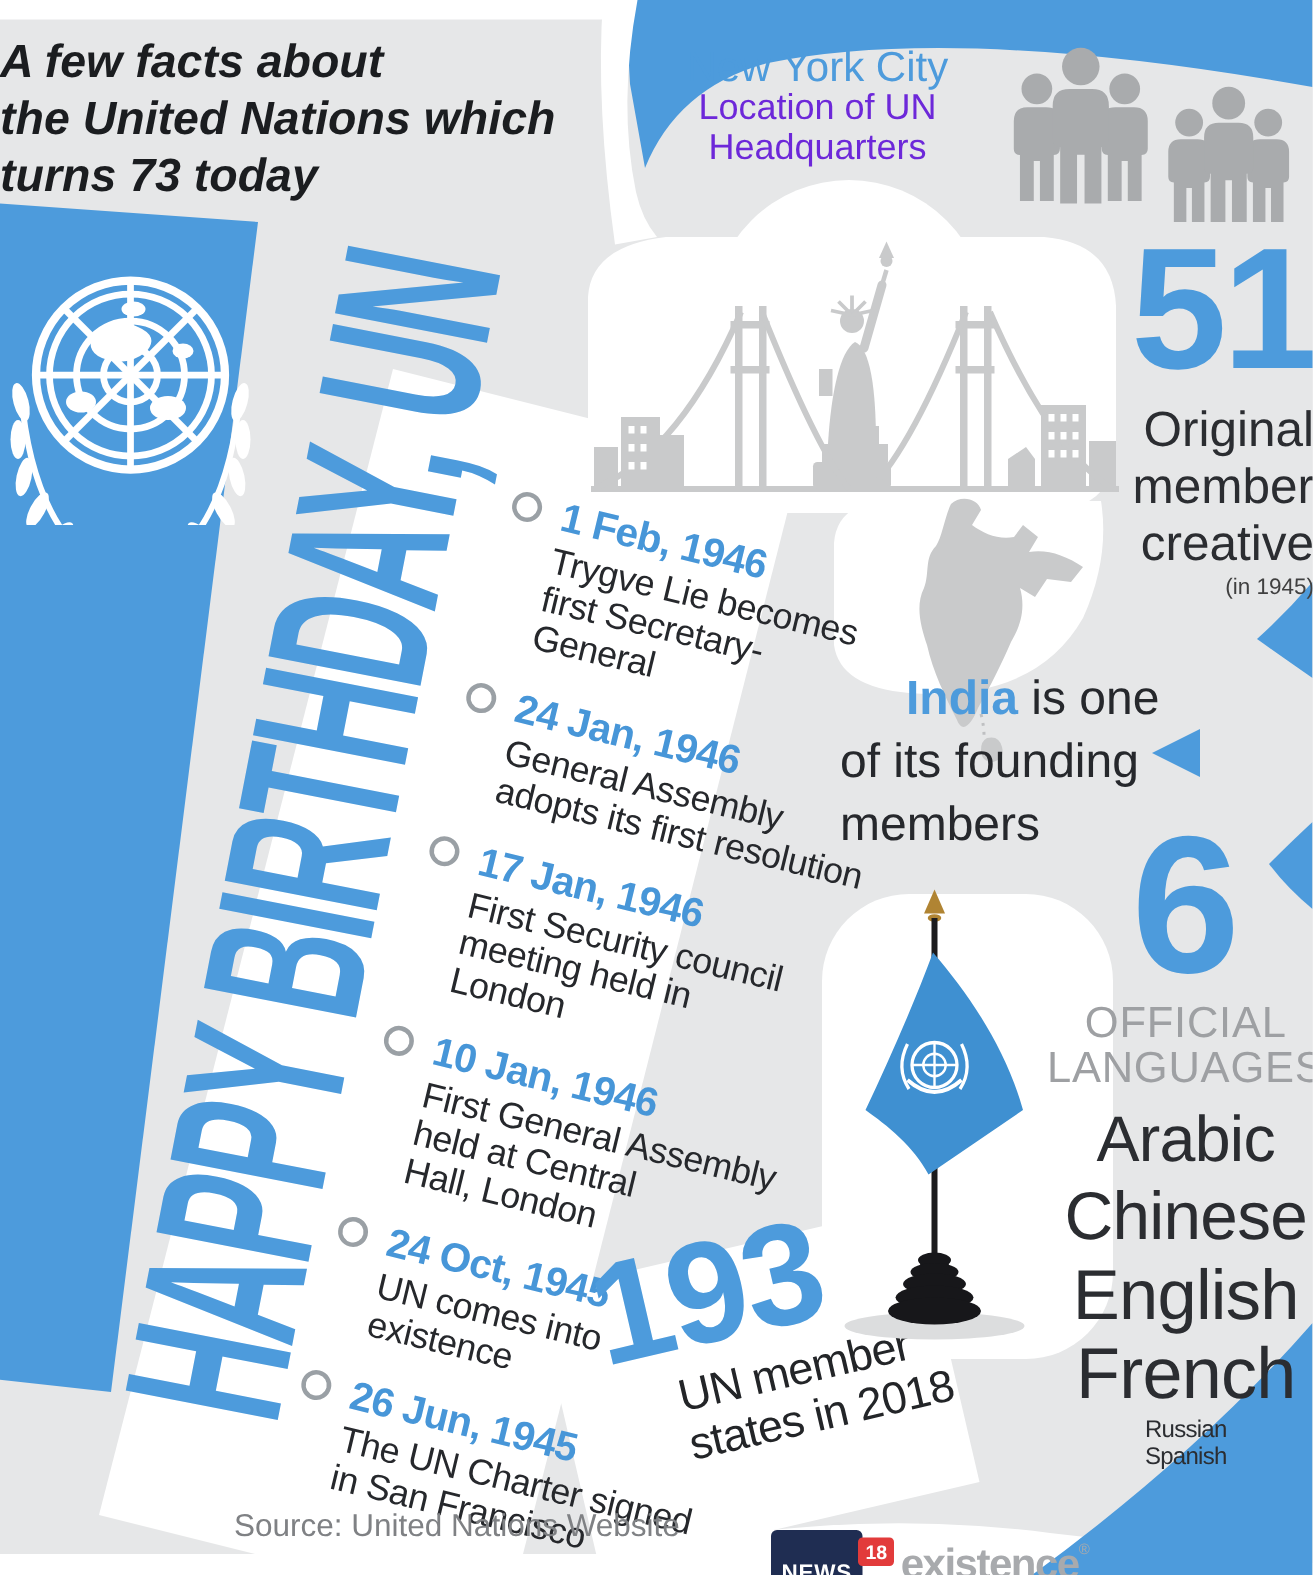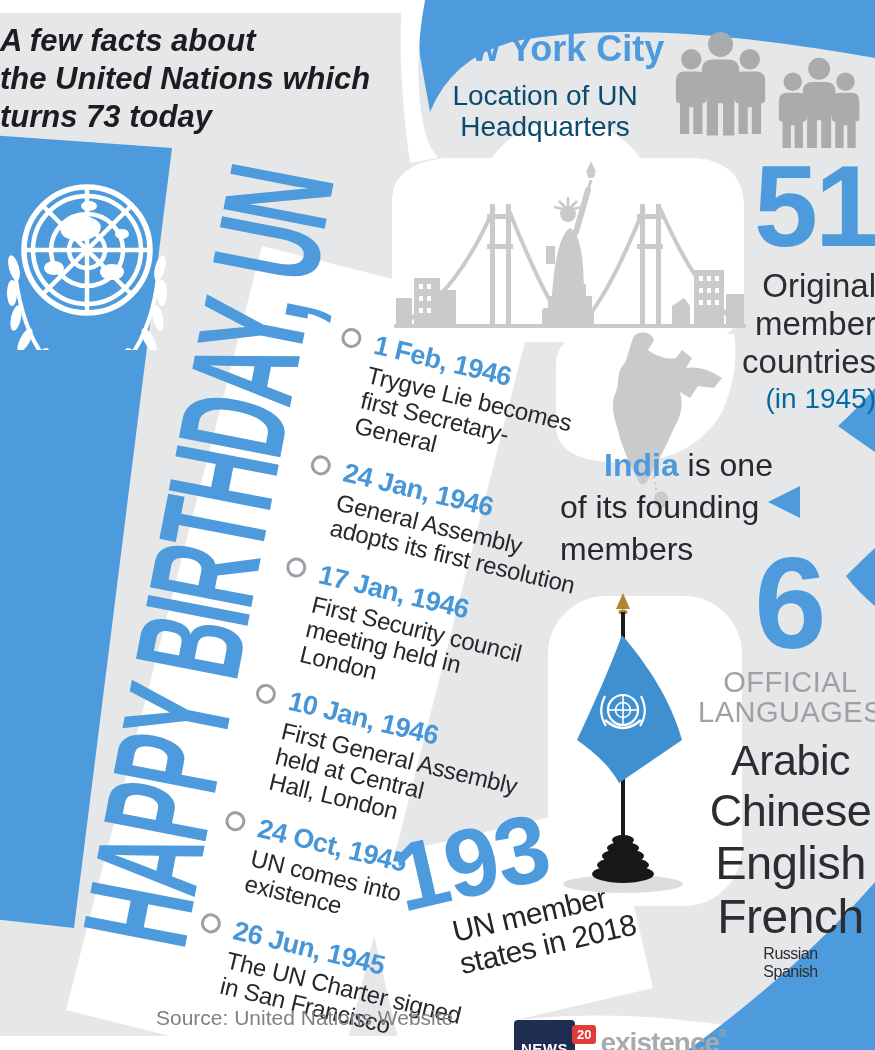--- a/index.html
+++ b/index.html
@@ -18,27 +18,27 @@
   .wht{fill:#fff;} .wht-s{stroke:#fff;fill:none;}
 
   .header-title{left:0;top:22px;width:448px;text-align:left;
     font-size:31px;line-height:1.22;font-style:italic;font-weight:bold;color:#1b1d20;}
 
   .banner{left:-515px;top:488px;width:1440px;text-align:center;white-space:nowrap;
     font-size:150px;font-weight:bold;letter-spacing:-5px;color:var(--accent);
     transform:rotate(-79deg) scaleX(0.52);transform-origin:center center;}
 
   .location{left:410px;top:30px;width:270px;text-align:center;}
-  .location .city{font-size:36px;font-weight:bold;color:var(--accent);line-height:1.05;}
-  .location .sub{font-size:28px;color:#0c4a6e;line-height:1.12;margin-top:12px;}
+  .location .city{font-size:28px;font-weight:normal;color:var(--accent);line-height:1.05;}
+  .location .sub{font-size:24px;color:#6d28d9;line-height:1.12;margin-top:0;}
 
   .founding{left:716px;top:152px;width:160px;text-align:right;}
   .founding .num{font-size:115px;line-height:0.95;font-weight:bold;color:var(--accent);letter-spacing:-3px;}
   .founding .lbl{font-size:33px;line-height:1.15;color:#2b2d31;margin-top:6px;}
-  .founding .note{font-size:28px;color:#0369a1;margin-top:2px;}
+  .founding .note{font-size:15px;color:#404040;margin-top:2px;}
 
   .india-text{left:560px;top:444px;width:250px;font-size:32px;line-height:1.32;color:#26282c;}
   .india-text .hl{font-weight:bold;color:var(--accent);margin-left:44px;}
 
   .timeline{left:378px;top:330px;width:340px;transform:rotate(13.5deg);transform-origin:0 0;}
   .t-item{position:relative;margin-bottom:20px;width:330px;}
   .t-bullet{position:absolute;left:-34px;top:4px;width:14px;height:14px;border:3px solid #9aa0a5;
     border-radius:50%;background:#fff;}
   .t-date{font-size:27px;font-weight:bold;color:#4796d8;letter-spacing:-0.5px;}
   .t-text{font-size:24px;line-height:1.08;color:#26282c;letter-spacing:-0.3px;margin-top:2px;}
@@ -233,21 +233,21 @@
       <rect x="305" y="150" width="4" height="5"></rect>
         <rect x="313" y="150" width="4" height="5"></rect>
         <rect x="321" y="150" width="4" height="5"></rect>
     </g>
   </svg>
 
   <div class="abs founding">
     <div class="num">51</div>
     <div class="lbl pre">Original
 member
-countries</div>
+creative</div>
     <div class="note">(in 1945)</div>
   </div>
 
   <svg class="abs" style="left:582px;top:330px;" width="170" height="180" viewBox="0 0 170 180">
     <path class="sil" d="M52,6 C58,0 70,2 72,10 L66,20 C74,26 84,30 94,28 L100,20 L110,28 L104,38 C116,36 128,40 140,48 L132,58 L116,56 L108,68 L98,62 C102,76 98,88 92,98 C86,112 78,128 70,142 C66,152 60,160 56,150 C48,134 40,118 36,100 C32,88 28,74 34,62 C38,52 34,42 42,34 C46,28 48,14 52,6 Z"></path>
     <path d="M72,146 Q74,154 74,160" stroke="#bfc0c2" stroke-width="2" stroke-dasharray="2,4" fill="none"></path>
     <path class="sil" d="M76,162 q8,-2 10,6 q2,8 -6,10 q-8,0 -8,-8 q0,-6 4,-8 Z"></path>
   </svg>
 
   <div class="abs india-text"><span class="hl">India</span><span class="pre"> is one
@@ -336,18 +336,18 @@
     <div class="lang-item">English</div>
     <div class="lang-item">French</div>
     <div class="lang-item">Russian</div>
     <div class="lang-item">Spanish</div>
   </div>
 
   <div class="abs source">Source: United Nations Website</div>
 
   <div class="abs logo">
     <span class="news">NEWS</span>
-    <span class="n18">20</span>
+    <span class="n18">18</span>
     <span class="creative">existence</span>
     <span class="reg">®</span>
   </div>
 
 </div>
 
 </body></html>

